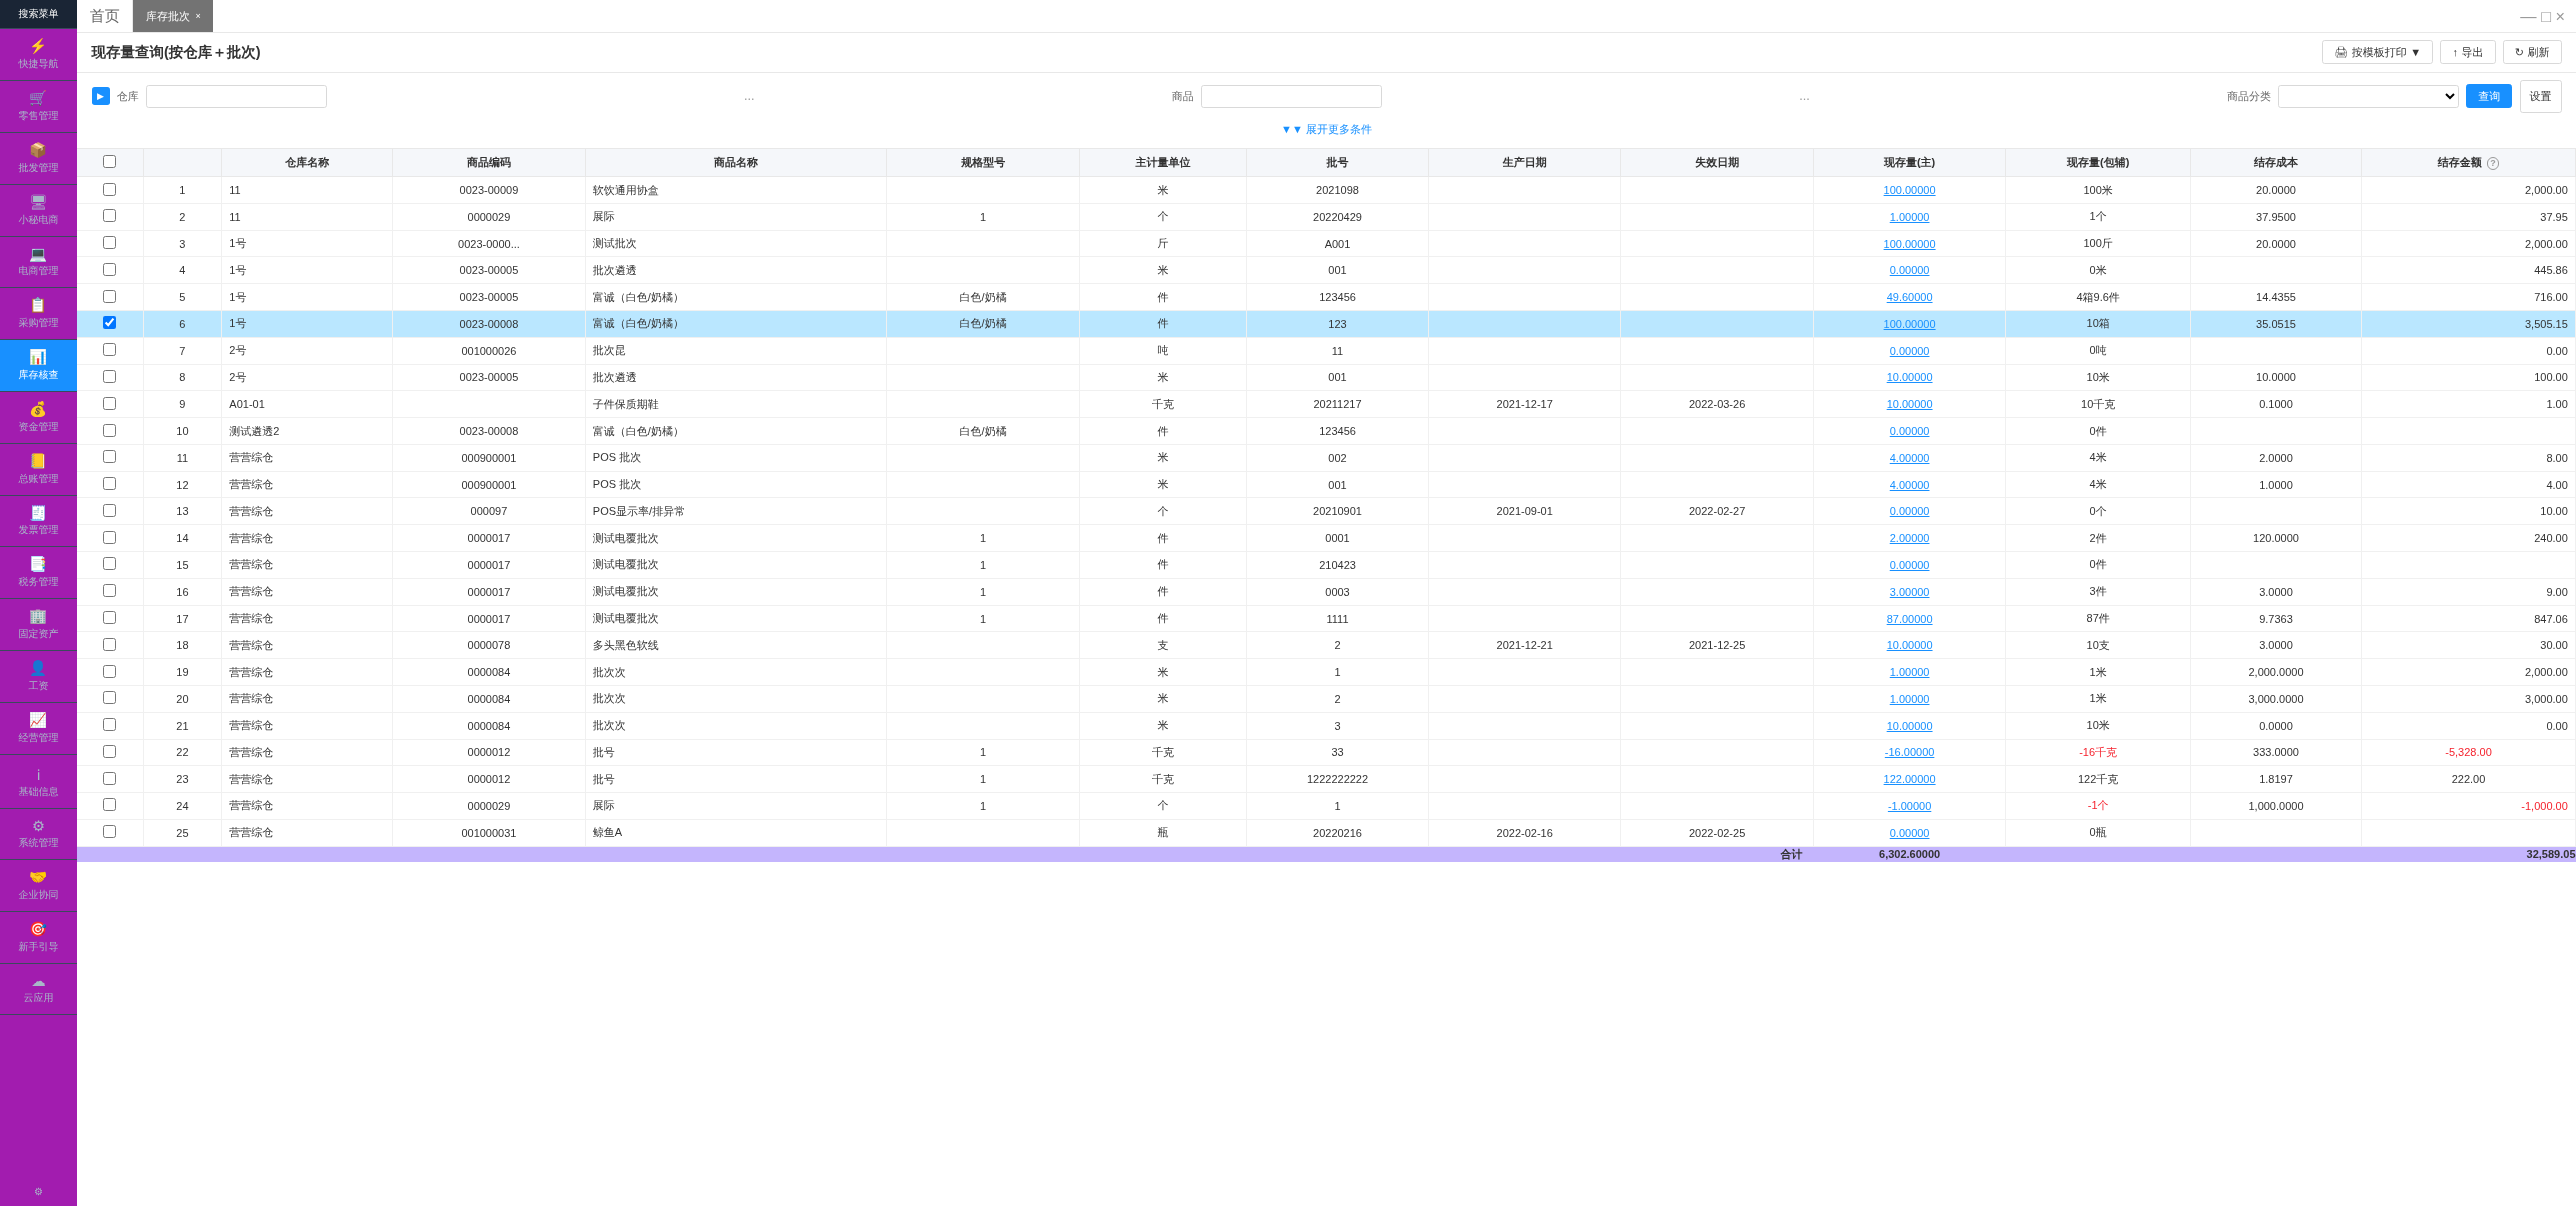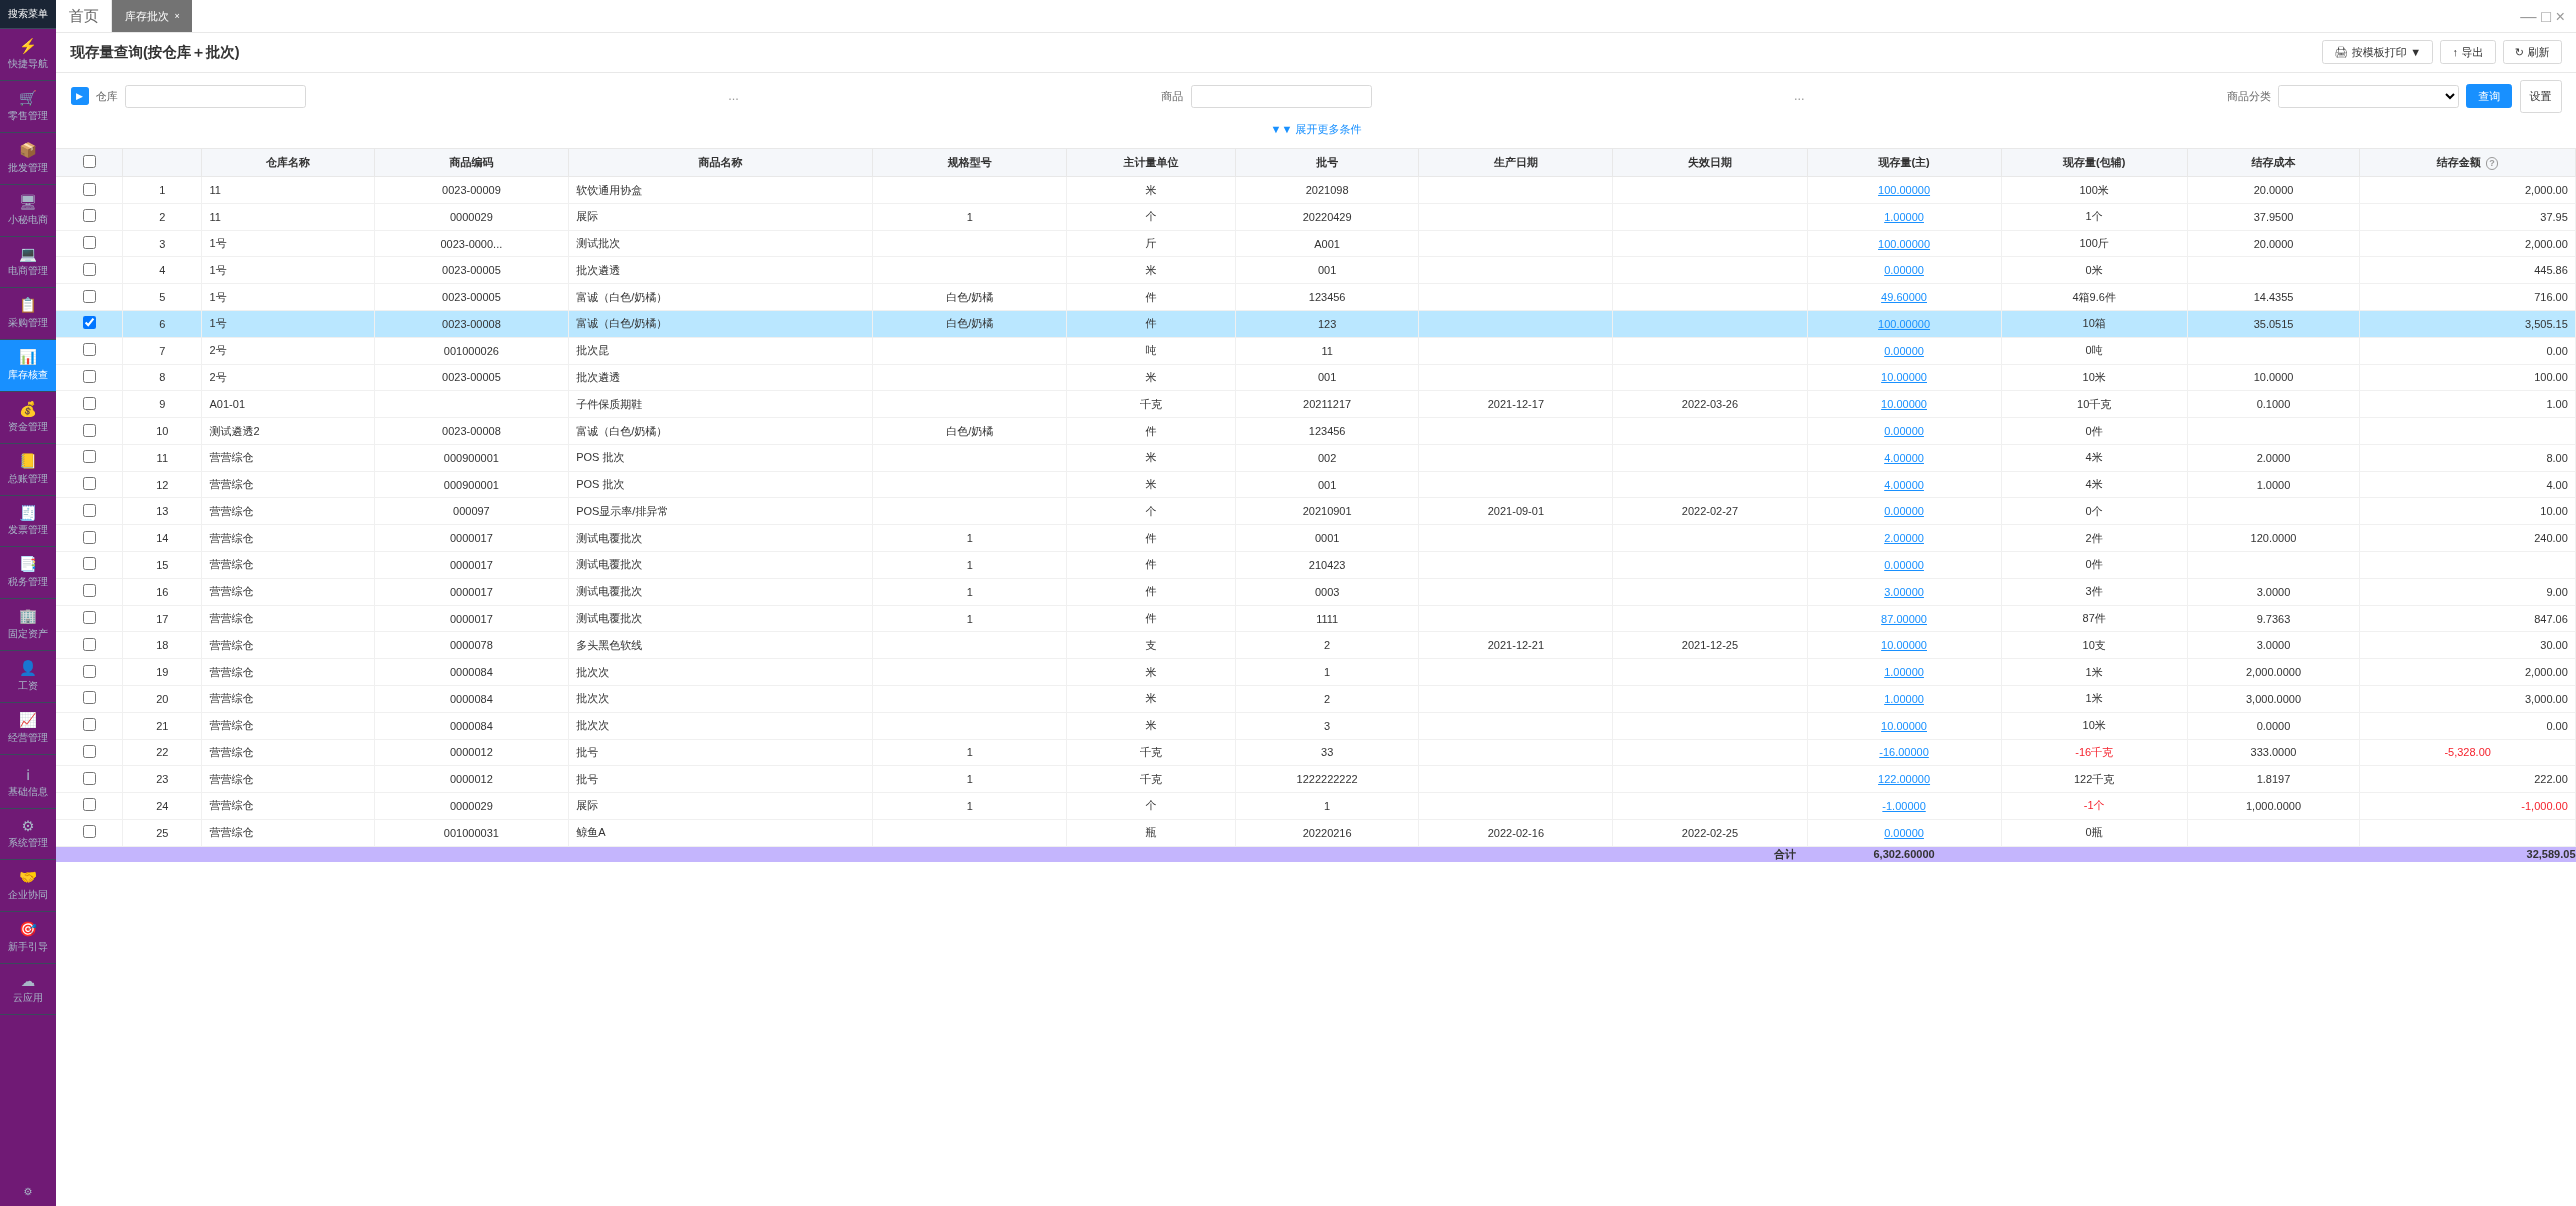--- a/index.html
+++ b/index.html
@@ -1,21 +1,21 @@
 <!DOCTYPE html>
 <html style="font-size:14.5px"><head>
   <meta charset="utf-8">
   <style>
     * { box-sizing: border-box; margin: 0; padding: 0; }
     body { font-family: 'Microsoft YaHei', Arial, sans-serif; font-size: 11px; background: #f0f2f5; display: flex; height: 100vh; overflow: hidden; }
 
     
     .sidebar {
-      width: 56px;
-      background: #701a75;
+      width: 77px;
+      background: #a21caf;
       color: #fff;
       display: flex;
       flex-direction: column;
       align-items: center;
       padding: 0;
       flex-shrink: 0;
       height: 100vh;
       overflow-y: auto;
     }
     .sidebar-logo {
@@ -871,21 +871,21 @@
     <td class="col-sku">0000012</td>
     <td class="col-name text-left">批号</td>
     <td class="col-spec">1</td>
     <td class="col-unit">千克</td>
     <td class="col-batch">1222222222</td>
     <td class="col-prod"></td>
     <td class="col-expire"></td>
     <td class="col-qty"><a>122.00000</a></td>
     <td class="col-qty2">122千克</td>
     <td class="col-cost">1.8197</td>
-    <td class="col-value" style="text-align:right;">222.00</td>
+    <td class="col-value" style="">222.00</td>
   </tr>
           <tr>
     <td class="col-check">
       <input type="checkbox" style="">
     </td>
     <td class="col-num">24</td>
     <td class="col-warehouse text-left">营营综仓</td>
     <td class="col-sku">0000029</td>
     <td class="col-name text-left">展际</td>
     <td class="col-spec">1</td>

